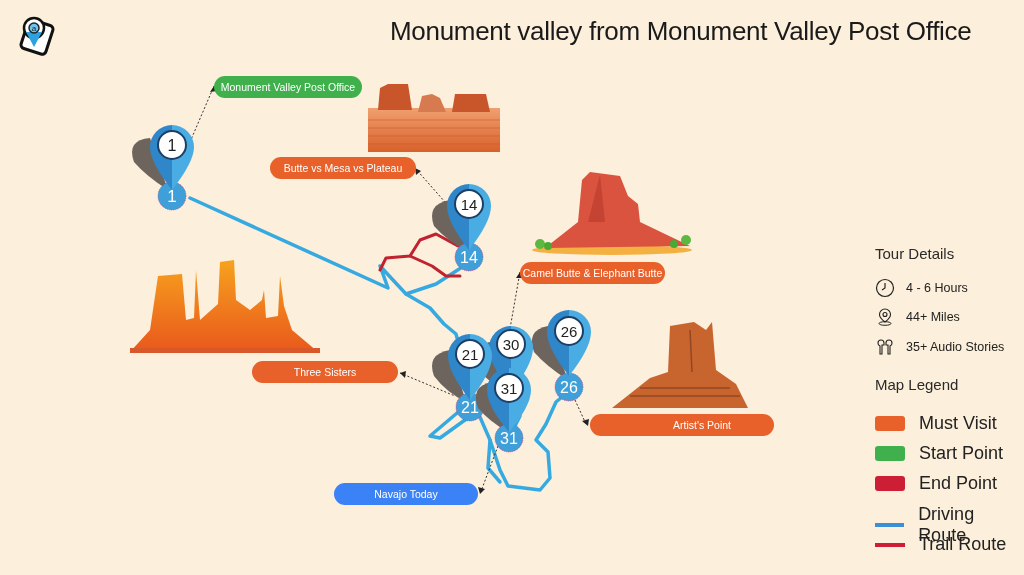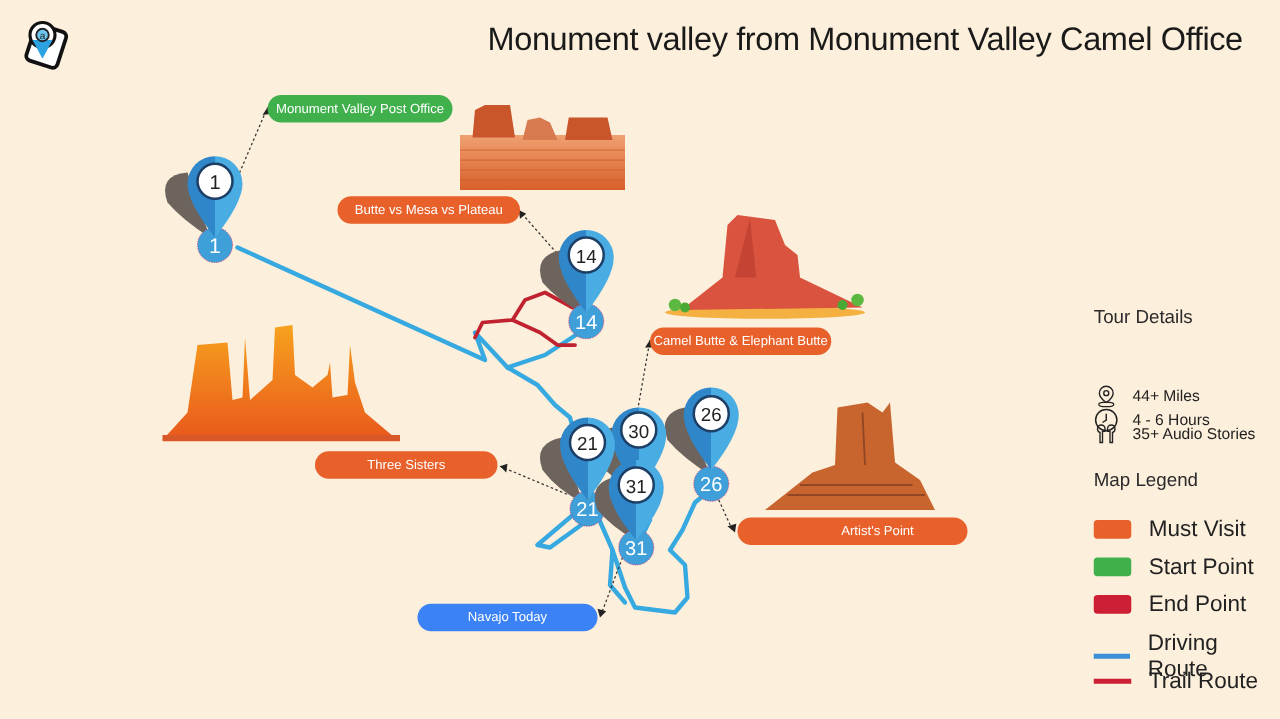--- a/index.html
+++ b/index.html
@@ -23,21 +23,21 @@
 <body>
 
 <svg class="logo" viewBox="0 0 44 44">
   <rect x="10" y="10" width="26" height="30" rx="4" transform="rotate(18 23 25)" fill="#fff" stroke="#111" stroke-width="3"></rect>
   <circle cx="20" cy="16" r="10" fill="#fff" stroke="#111" stroke-width="2.5"></circle>
   <path d="M12 20 L20 35 L28 20 Z" fill="#2ca2e0"></path>
   <circle cx="20" cy="16" r="5" fill="#6ec6f0" stroke="#222" stroke-width="1.5"></circle>
   <text x="20" y="19" font-size="8" text-anchor="middle" fill="#222" font-family="Liberation Sans, sans-serif">a</text>
 </svg>
 
-<div class="title">Monument valley from Monument Valley Camel Office</div>
+<div class="title">Monument valley from Monument Valley Post Office</div>
 
 <svg class="map" width="1024" height="575" viewBox="0 0 1024 575">
   <defs>
     <linearGradient id="pinGrad" x1="0" x2="1" y1="0" y2="0">
       <stop offset="0" stop-color="#2f86c9"></stop>
       <stop offset="0.5" stop-color="#2f86c9"></stop>
       <stop offset="0.5" stop-color="#49ace3"></stop>
       <stop offset="1" stop-color="#49ace3"></stop>
     </linearGradient>
     <linearGradient id="sisters" x1="0" y1="0" x2="0" y2="1">
@@ -173,21 +173,21 @@
 
 <div class="label green" style="left:214px; top:76px; width:148px;">Monument Valley Post Office</div>
 <div class="label orange" style="left:270px; top:157px; width:146px;">Butte vs Mesa vs Plateau</div>
 <div class="label orange" style="left:520px; top:262px; width:145px;">Camel Butte &amp; Elephant Butte</div>
 <div class="label orange" style="left:252px; top:361px; width:146px;">Three Sisters</div>
 <div class="label orange" style="left:590px; top:414px; width:144px;padding-left:40px;">Artist's Point</div>
 <div class="label red" style="left:334px; top:483px; width:144px;">Navajo Today</div>
 
 <div class="side side-h" style="top:245px;">Tour Details</div>
 
-<div class="detail" style="top:278px;margin-top:48px;">
+<div class="detail" style="top:278px;">
   <svg viewBox="0 0 20 20">
     <circle cx="10" cy="10" r="8.5" fill="none" stroke="#222" stroke-width="1.2"></circle>
     <path d="M10 5 L10 10 L7 12" fill="none" stroke="#222" stroke-width="1.2"></path>
   </svg>
   <span>4 - 6 Hours</span>
 </div>
 <div class="detail" style="top:307px;text-align:right;">
   <svg viewBox="0 0 20 20">
     <path d="M10 2 A5.5 5.5 0 0 1 15.5 7.5 C15.5 11 10 15 10 15 C10 15 4.5 11 4.5 7.5 A5.5 5.5 0 0 1 10 2 Z" fill="none" stroke="#222" stroke-width="1.1"></path>
     <circle cx="10" cy="7.5" r="2" fill="none" stroke="#222" stroke-width="1.1"></circle>

